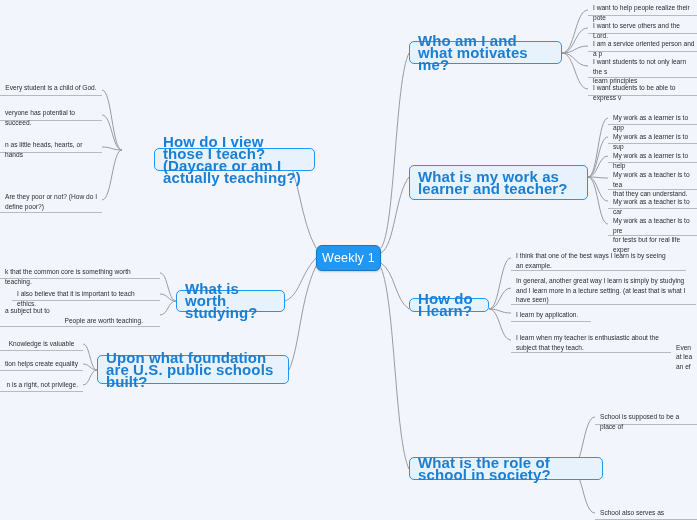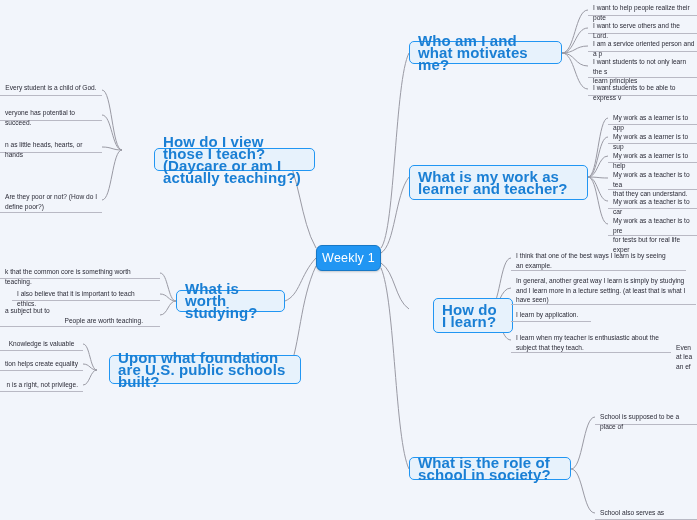--- a/index.html
+++ b/index.html
@@ -156,37 +156,37 @@
   </div>
 
   <div class="node topic" style="left:409px; top:41px; width:153px; height:23px;">
     <span>Who am I and what motivates me?</span>
   </div>
 
   <div class="node topic" style="left:409px; top:165px; width:179px; height:35px;">
     <span>What is my work as learner and teacher?</span>
   </div>
 
-  <div class="node topic" style="left:433px; top:298px; width:80px; height:35px;">
+  <div class="node topic" style="left:409px; top:298px; width:80px; height:14px;">
     <span>How do I learn?</span>
   </div>
 
-  <div class="node topic" style="left:409px; top:457px; width:162px; height:23px;">
+  <div class="node topic" style="left:409px; top:457px; width:194px; height:23px;">
     <span>What is the role of school in society?</span>
   </div>
 
   <div class="node topic" style="left:122px; top:148px; width:161px; height:23px;margin-left:32px;">
     <span>How do I view those I teach? (Daycare or am I actually teaching?)</span>
   </div>
 
   <div class="node topic" style="left:176px; top:290px; width:109px; height:22px;">
     <span>What is worth studying?</span>
   </div>
 
-  <div class="node topic" style="left:97px; top:355px; width:192px; height:29px;margin-left:12px;">
+  <div class="node topic" style="left:97px; top:355px; width:192px; height:29px;">
     <span>Upon what foundation are U.S. public schools built?</span>
   </div>
 
   <div class="node leaf rightcol" style="left:588px; top:0px; width:112px; height:16px;">
     <span class="leaf-inner">I want to help people realize their pote</span>
   </div>
   <div class="node leaf rightcol" style="left:588px; top:18px; width:112px; height:16px;">
     <span class="leaf-inner">I want to serve others and the Lord.</span>
   </div>
   <div class="node leaf rightcol" style="left:588px; top:36px; width:112px; height:16px;">

